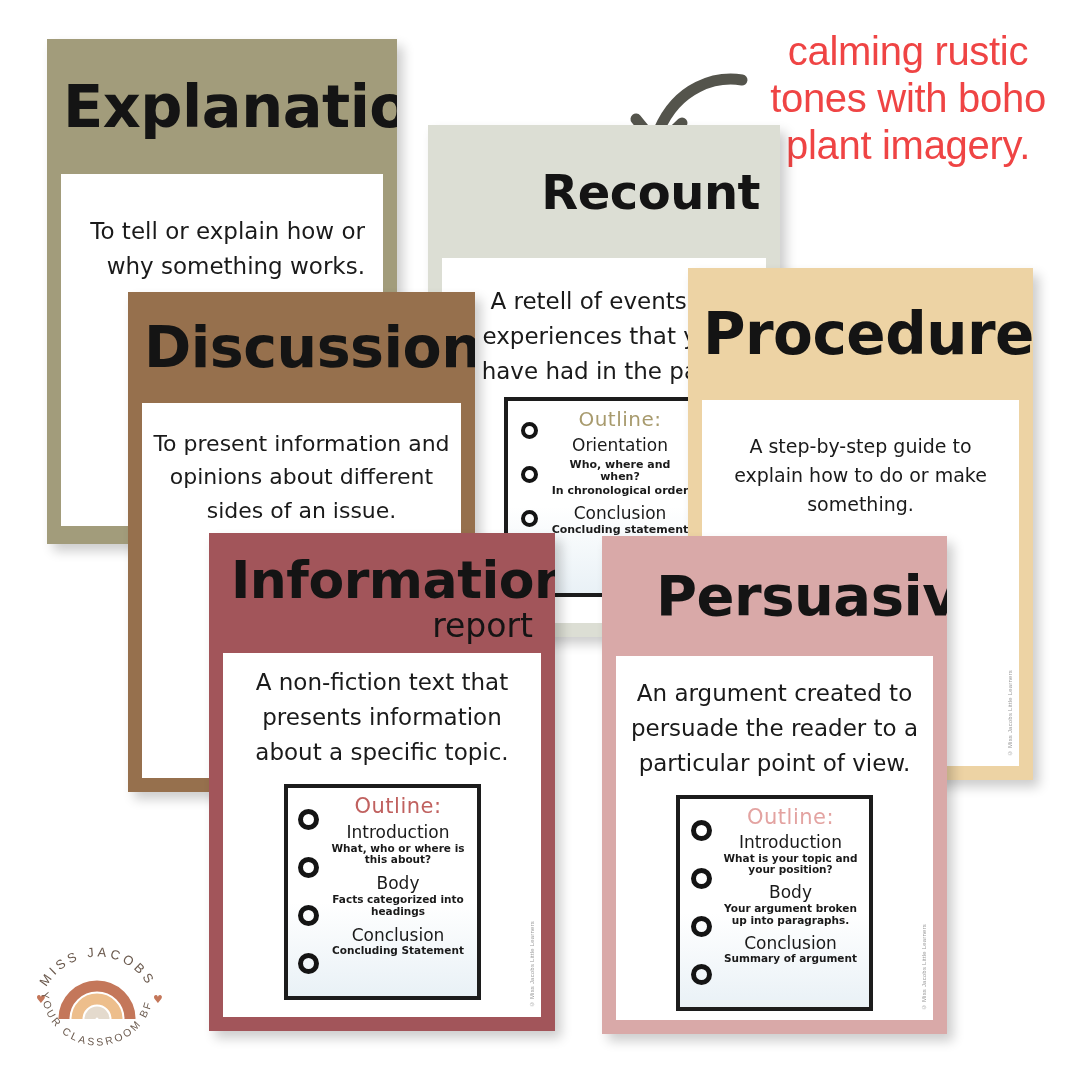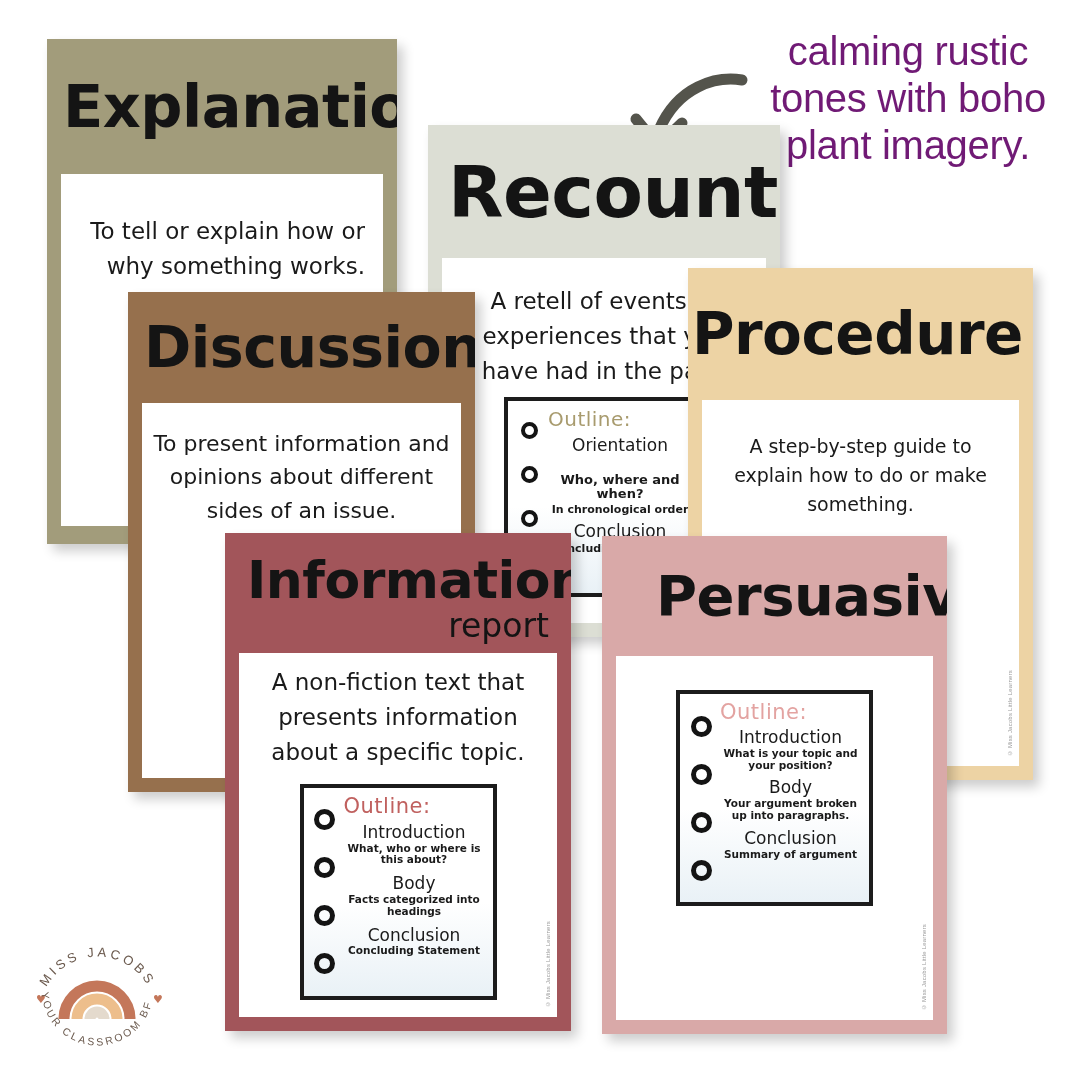--- a/index.html
+++ b/index.html
@@ -69,39 +69,40 @@
     white-space: nowrap;
   }
 
   
   .outline-box {
     position: relative;
     border: 4px solid #1c1c1c;
     background: linear-gradient(180deg,#ffffff 0%,#ffffff 55%,#e9f1f6 100%);
     display: flex;
     flex-direction: column;
+    align-items: center;
     padding: 6px 8px 8px 40px;
   }
   .rings { position: absolute; left: 6px; top: 8px; bottom: 8px; width: 30px;
            display: flex; flex-direction: column; justify-content: space-around; align-items: center; }
   .ring { width: 21px; height: 21px; border-radius: 50%; border: 5px solid #141414; background: transparent; }
   .outline-heading {
     font-family: "DejaVu Sans", sans-serif;
     font-weight: 400;
     letter-spacing: 0.5px;
   }
   .ol-item { font-family: "DejaVu Sans", sans-serif; color: #1a1a1a; text-align: center; line-height: 1.05; }
   .ol-sub  { font-family: "DejaVu Sans", sans-serif; font-weight: 700; color: #1a1a1a; text-align: center; line-height: 1.12; }
 
   
   .annotation {
     position: absolute;
     font-family: "Liberation Sans", sans-serif;
     font-weight: 300;
-    color: #701a75;
+    color: #ef4444;
     text-align: center;
     line-height: 1.18;
     letter-spacing: -0.3px;
   }
   .arrow-svg { position: absolute; }
 
   
   .logo { position: absolute; }
 </style>
 </head>
@@ -114,64 +115,64 @@
       <div class="card-title" style="font-size:59px;">Explanation</div>
     </div>
     <div class="card-white" style="margin:0 14px 18px 14px; padding:40px 18px 0 18px;">
       <div class="card-desc" style="font-size:23px;text-align:right;">To tell or explain how or why something works.</div>
       <div class="copyright">© Miss Jacobs Little Learners</div>
     </div>
   </div>
 
   <div class="card" style="left:428px; top:125px; width:352px; height:512px; background:#DCDED4; z-index:2;">
     <div class="card-title-zone" style="height:133px; padding:0 20px;">
-      <div class="card-title" style="font-size:72px; text-align:right;">Recount</div>
+      <div class="card-title" style="font-size:48px; text-align:right;">Recount</div>
     </div>
     <div class="card-white" style="margin:0 14px 14px 14px; padding:26px 14px 0 14px;">
       <div class="card-desc" style="font-size:23px;">A retell of events or experiences that you have had in the past.</div>
 
       <div class="outline-box" style="width:200px; margin-top:8px; min-height:200px;">
         <div class="rings">
           <div class="ring" style="width:17px;height:17px;border-width:4px;"></div>
           <div class="ring" style="width:17px;height:17px;border-width:4px;"></div>
           <div class="ring" style="width:17px;height:17px;border-width:4px;"></div>
           <div class="ring" style="width:17px;height:17px;border-width:4px;"></div>
         </div>
         <div class="outline-heading" style="font-size:20px; color:#A89B6E;">Outline:</div>
         <div class="ol-item" style="font-size:17px; margin-top:6px;">Orientation</div>
-        <div class="ol-sub" style="font-size:13px; margin-top:18px;">Who, where and when?</div>
+        <div class="ol-sub" style="font-size:11px; margin-top:4px;">Who, where and when?</div>
         <div class="ol-sub" style="font-size:11px; margin-top:2px;">In chronological order</div>
         <div class="ol-item" style="font-size:17px; margin-top:7px;">Conclusion</div>
         <div class="ol-sub" style="font-size:11px; margin-top:2px;">Concluding statement</div>
       </div>
       <div class="copyright">© Miss Jacobs Little Learners</div>
     </div>
   </div>
 
   <div class="card" style="left:688px; top:268px; width:345px; height:512px; background:#EDD3A4; z-index:3;">
-    <div class="card-title-zone" style="height:132px; padding:0 4px;">
+    <div class="card-title-zone" style="height:132px; padding:0 15px;">
       <div class="card-title" style="font-size:58px;">Procedure</div>
     </div>
     <div class="card-white" style="margin:0 14px 14px 14px; padding:32px 16px 0 16px;">
       <div class="card-desc" style="font-size:19px;">A step-by-step guide to explain how to do or make something.</div>
       <div class="copyright">© Miss Jacobs Little Learners</div>
     </div>
   </div>
 
   <div class="card" style="left:128px; top:292px; width:347px; height:500px; background:#96704D; z-index:4;">
     <div class="card-title-zone" style="height:111px; padding:0 16px;">
       <div class="card-title" style="font-size:57px; text-align:center;">Discussion</div>
     </div>
     <div class="card-white" style="margin:0 14px 14px 14px; padding:24px 10px 0 10px;">
       <div class="card-desc" style="font-size:22px;">To present information and opinions about different sides of an issue.</div>
       <div class="copyright">© Miss Jacobs Little Learners</div>
     </div>
   </div>
 
-  <div class="card" style="left:225px; top:533px; width:346px; height:498px; background:#A2555A; z-index:5;">
+  <div class="card" style="left:209px; top:533px; width:346px; height:498px; background:#A2555A; z-index:5;">
     <div class="card-title-zone" style="height:120px; padding:10px 22px 0 22px;">
       <div class="card-title" style="font-size:52px;">Information</div>
       <div class="card-subtitle" style="font-size:33px; margin-top:3px;">report</div>
     </div>
     <div class="card-white" style="margin:0 14px 14px 14px; padding:12px 14px 0 14px;">
       <div class="card-desc" style="font-size:23px;">A non-fiction text that presents information about a specific topic.</div>
 
       <div class="outline-box" style="width:197px; margin-top:14px; height:216px;">
         <div class="rings">
           <div class="ring"></div>
@@ -189,20 +190,21 @@
       </div>
       <div class="copyright">© Miss Jacobs Little Learners</div>
     </div>
   </div>
 
   <div class="card" style="left:602px; top:536px; width:345px; height:498px; background:#D9A9A8; z-index:6;">
     <div class="card-title-zone" style="height:120px; padding:0 14px;">
       <div class="card-title" style="font-size:56px;margin-left:40px;">Persuasive</div>
     </div>
     <div class="card-white" style="margin:0 14px 14px 14px; padding:20px 12px 0 12px;">
+      <div class="card-desc" style="font-size:23px;">An argument created to persuade the reader to a particular point of view.</div>
 
       <div class="outline-box" style="width:197px; margin-top:14px; height:216px;">
         <div class="rings">
           <div class="ring"></div>
           <div class="ring"></div>
           <div class="ring"></div>
           <div class="ring"></div>
         </div>
         <div class="outline-heading" style="font-size:21px; color:#E3A3A1;">Outline:</div>
         <div class="ol-item" style="font-size:17px; margin-top:5px;">Introduction</div>

